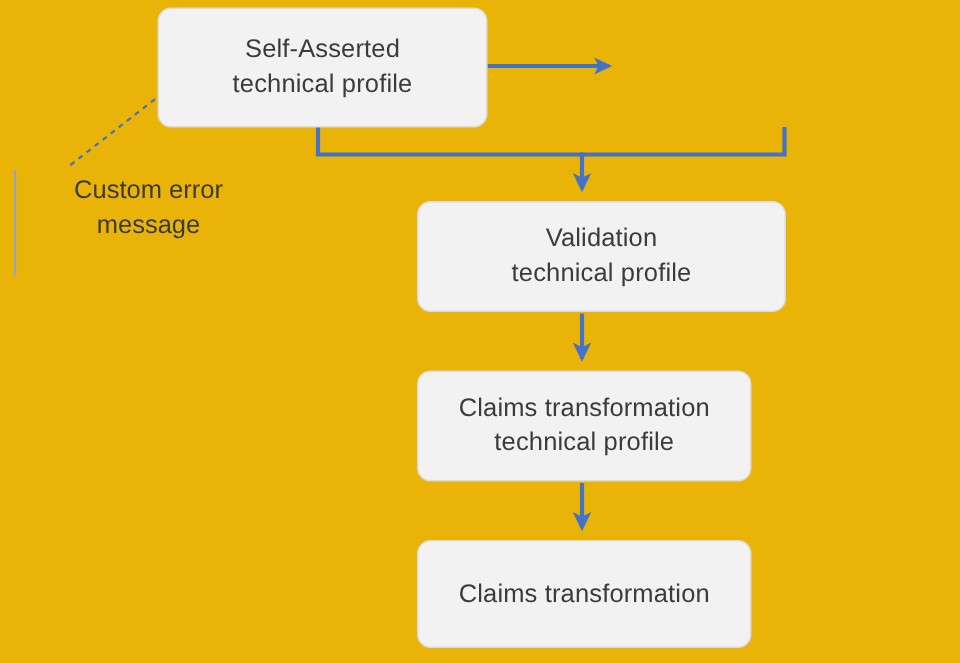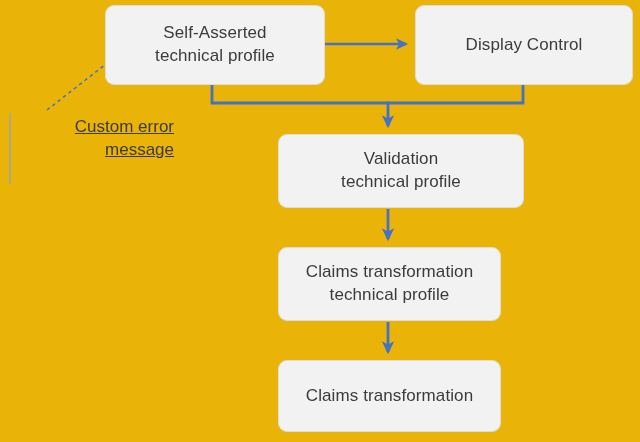--- a/index.html
+++ b/index.html
@@ -39,23 +39,22 @@
     font-size: 17px;
     line-height: 1.35;
     letter-spacing: 0.1px;
     white-space: pre-line;
   }
   .annotation {
     position: absolute;
     color: #3B3B3B;
     font-size: 17px;
     line-height: 1.35;
-    text-align: right;
+    text-align: center;
     white-space: pre-line;
-    text-decoration: underline;
   }
   #node-self-asserted { left: 105px; top: 5px;   width: 220px; height: 80px; }
   #node-display-control { left: 415px; top: 5px; width: 218px; height: 80px; }
   #node-validation     { left: 278px; top: 134px; width: 246px; height: 74px; }
   #node-claims-tp      { left: 278px; top: 247px; width: 223px; height: 74px; }
   #node-claims         { left: 278px; top: 360px; width: 223px; height: 72px; }
   #annotation-custom-error { left: 24px; top: 116px; width: 150px; }
 </style>
 </head>
 <body>
@@ -98,21 +97,20 @@
     </g>
 
     <g>
       <path d="M10,113 L10,184" stroke="#8FA8C8" stroke-width="1.4" fill="none"></path>
     </g>
   </svg>
 
   <div class="node" id="node-self-asserted">Self-Asserted
 technical profile</div>
 
-  <div class="node" id="node-display-control">Display Control</div>
 
   <div class="node" id="node-validation">Validation
 technical profile</div>
 
   <div class="node" id="node-claims-tp">Claims transformation
 technical profile</div>
 
   <div class="node" id="node-claims">Claims transformation</div>
 
   <div class="annotation" id="annotation-custom-error">Custom error

